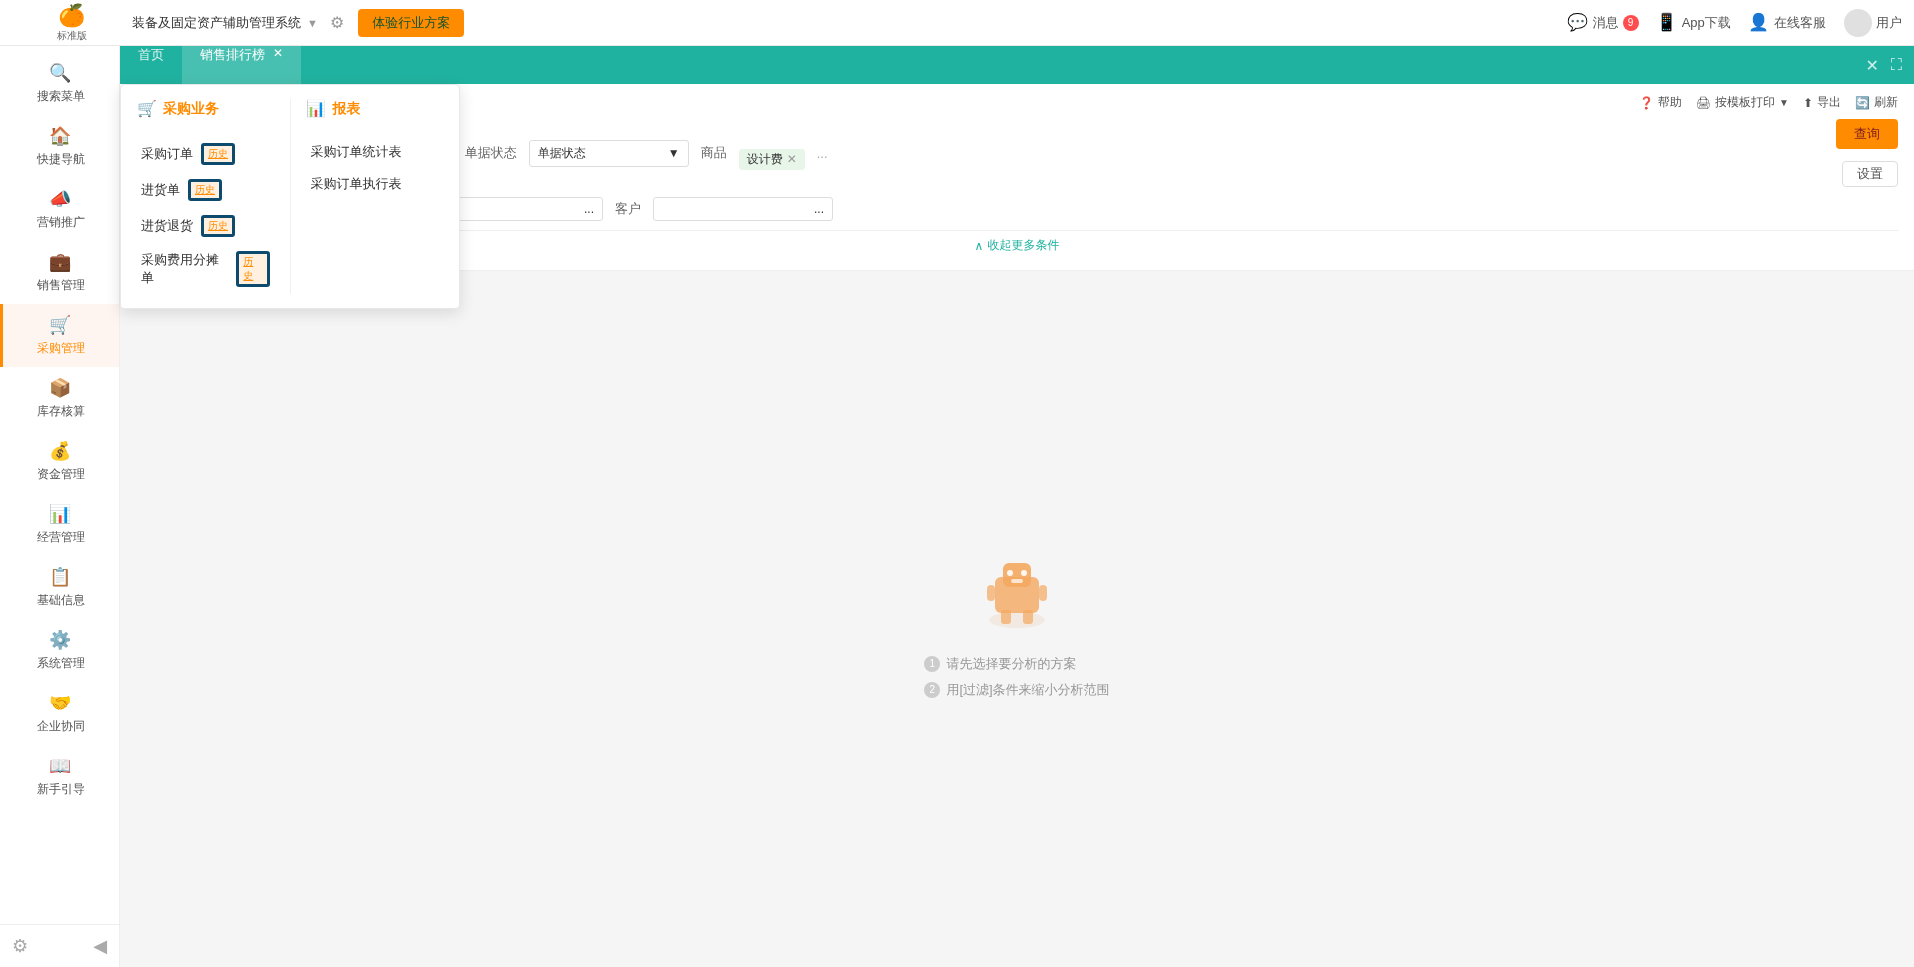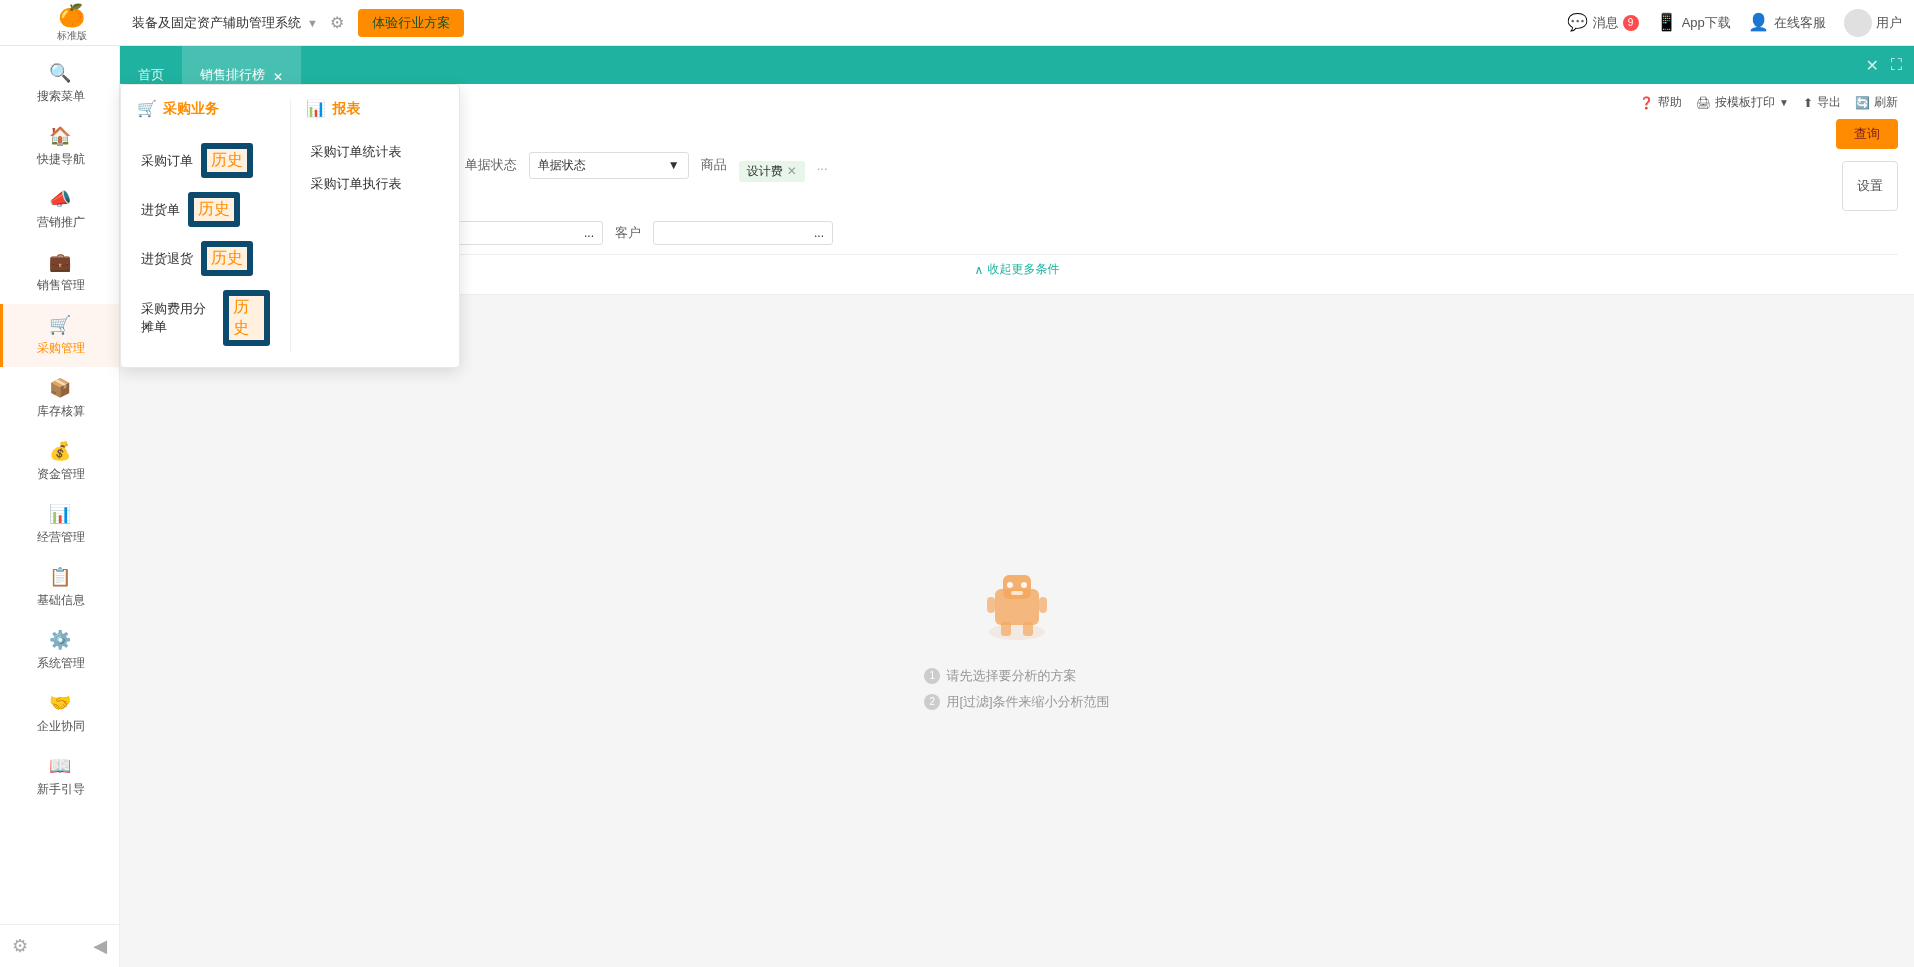--- a/index.html
+++ b/index.html
@@ -59,21 +59,21 @@
 
     
     .main { flex: 1; display: flex; flex-direction: column; overflow: hidden; }
 
     
     .tabbar {
       display: flex; align-items: center; background: #20b2a0;
       height: 38px; padding: 0; position: relative;
     }
     .tab {
-      display: flex; align-items: flex-end; height: 100%;
+      display: flex; align-items: flex-start; height: 100%;
       padding: 0 18px; cursor: pointer; font-size: 13px; color: rgba(255,255,255,0.85);
       position: relative;
     }
     .tab.home { background: transparent; }
     .tab.active { background: rgba(255,255,255,0.18); color: #fff; font-weight: 400; }
     .tab .tab-close { margin-left: 8px; font-size: 12px; opacity: 0.7; }
     .tab.active .tab-close { opacity: 1; }
     .tabbar-right { margin-left: auto; display: flex; align-items: center; gap: 8px; padding-right: 10px; }
     .tabbar-icon-btn { color: rgba(255,255,255,0.8); font-size: 16px; cursor: pointer; padding: 2px; }
 
@@ -108,21 +108,21 @@
     .filter-toolbar-btn {
       display: flex; align-items: center; gap: 4px;
       color: #555; font-size: 12px; cursor: pointer;
     }
     .btn-query {
       background: #ff8c00; color: #7f1d1d; border: none; border-radius: 4px;
       padding: 6px 18px; font-size: 13px; cursor: pointer;
     }
     .btn-settings {
       border: 1px solid #ddd; background: #fff; color: #555; border-radius: 4px;
-      padding: 15px 14px; font-size: 13px; cursor: pointer; margin-top: 4px;
+      padding: 3px 14px; font-size: 13px; cursor: pointer; margin-top: 4px;
     }
     .collapse-btn {
       display: flex; align-items: center; justify-content: center;
       color: #20b2a0; font-size: 12px; cursor: pointer; padding: 6px 0; gap: 4px;
       border-top: 1px solid #eee; background: #fff;
     }
 
     
     .content-area {
       flex: 1; background: #f5f5f5; display: flex; flex-direction: column;
@@ -149,22 +149,22 @@
       display: flex; align-items: center; gap: 6px;
       font-size: 14px; font-weight: bold; color: #ff8c00; margin-bottom: 12px;
       padding-bottom: 6px;
     }
     .menu-section-title .section-icon { font-size: 16px; }
     .menu-item {
       display: flex; align-items: center; gap: 8px;
       padding: 7px 4px; cursor: pointer; color: #333; font-size: 13px; border-radius: 3px;
     }
     .menu-item-badge {
-      background: #fff0e0; color: #ff8c00; border: 6px solid #0c4a6e;
-      border-radius: 3px; font-size: 16px; padding: 1px 4px;
+      background: #fff0e0; color: #ff8c00; border: 3px solid #0c4a6e;
+      border-radius: 3px; font-size: 10px; padding: 1px 4px; text-decoration: underline;
     }
   </style>
 </head>
 <body>
 
 <div class="topbar">
   <div class="topbar-logo">
     <span class="logo-icon">🍊</span>
     <span class="logo-text">标准版</span>
   </div>

